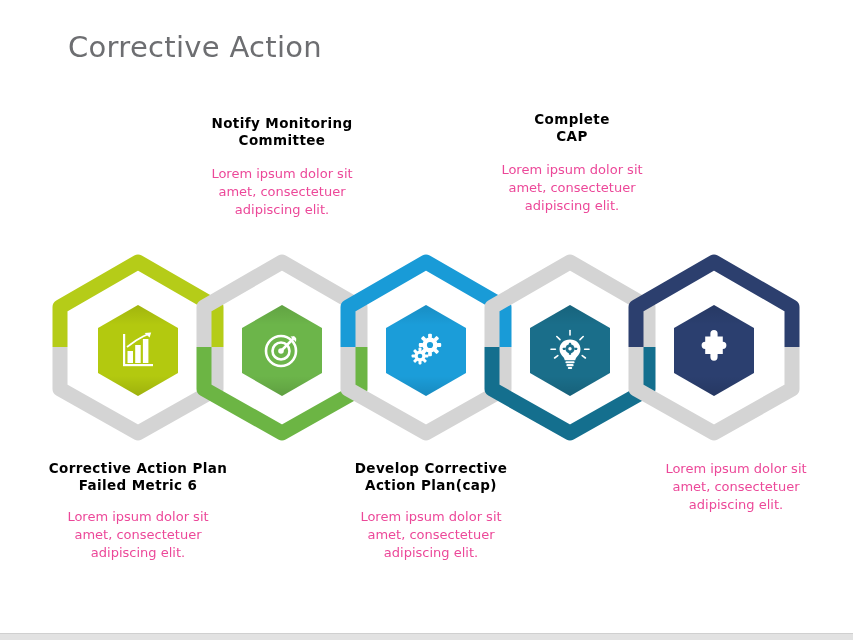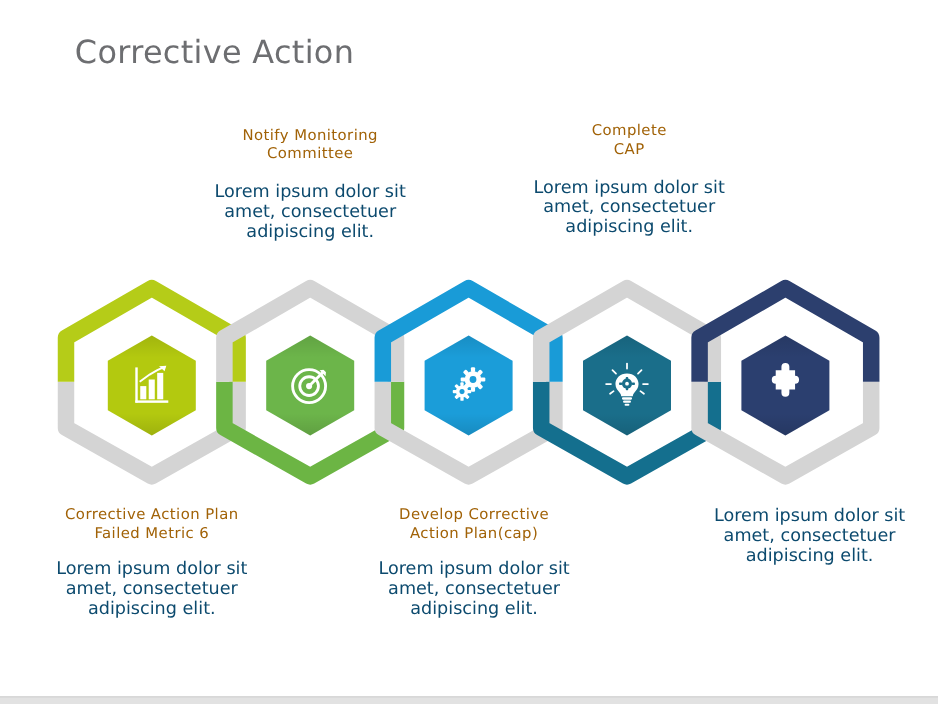--- a/index.html
+++ b/index.html
@@ -55,34 +55,34 @@
   .hex-group { position: absolute; }
 
   
   .cap-block {
     position: absolute;
     width: 220px;
     text-align: center;
   }
   .cap-title {
     font-family: "DejaVu Sans", sans-serif;
-    font-weight: normal;
+    font-weight: bold;
     font-size: 13.5px;
     line-height: 17px;
-    color: #a16207;
+    color: #000000;
     letter-spacing: 0.4px;
     margin: 0 0 14px 0;
     white-space: pre-line;
   }
   .cap-body {
     font-family: "DejaVu Sans", sans-serif;
     font-weight: 400;
-    font-size: 16px;
+    font-size: 13px;
     line-height: 18px;
-    color: #0c4a6e;
+    color: #ec4899;
     margin: 0;
     white-space: pre-line;
   }
   .cap-top .cap-title { margin-bottom: 16px; }
 
   
   #cap-step-2 { left: 172px; top: 115px; }
   #cap-step-4 { left: 462px; top: 111px; }
   
   #cap-step-1 { left: 28px; top: 460px; }

